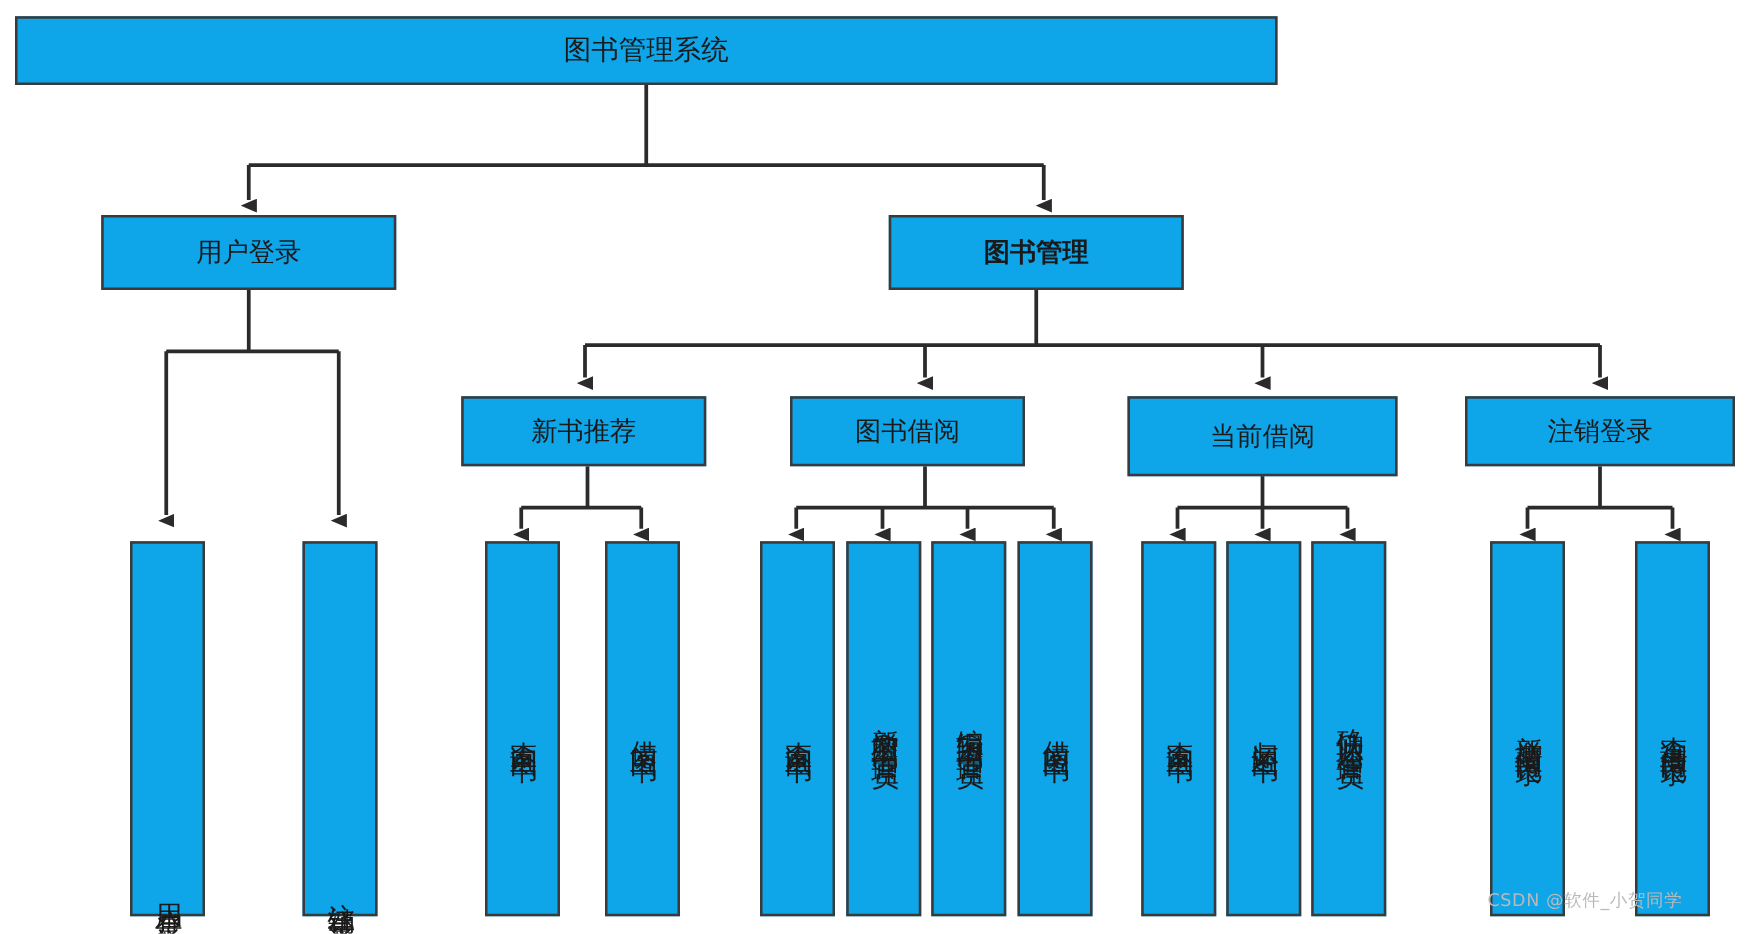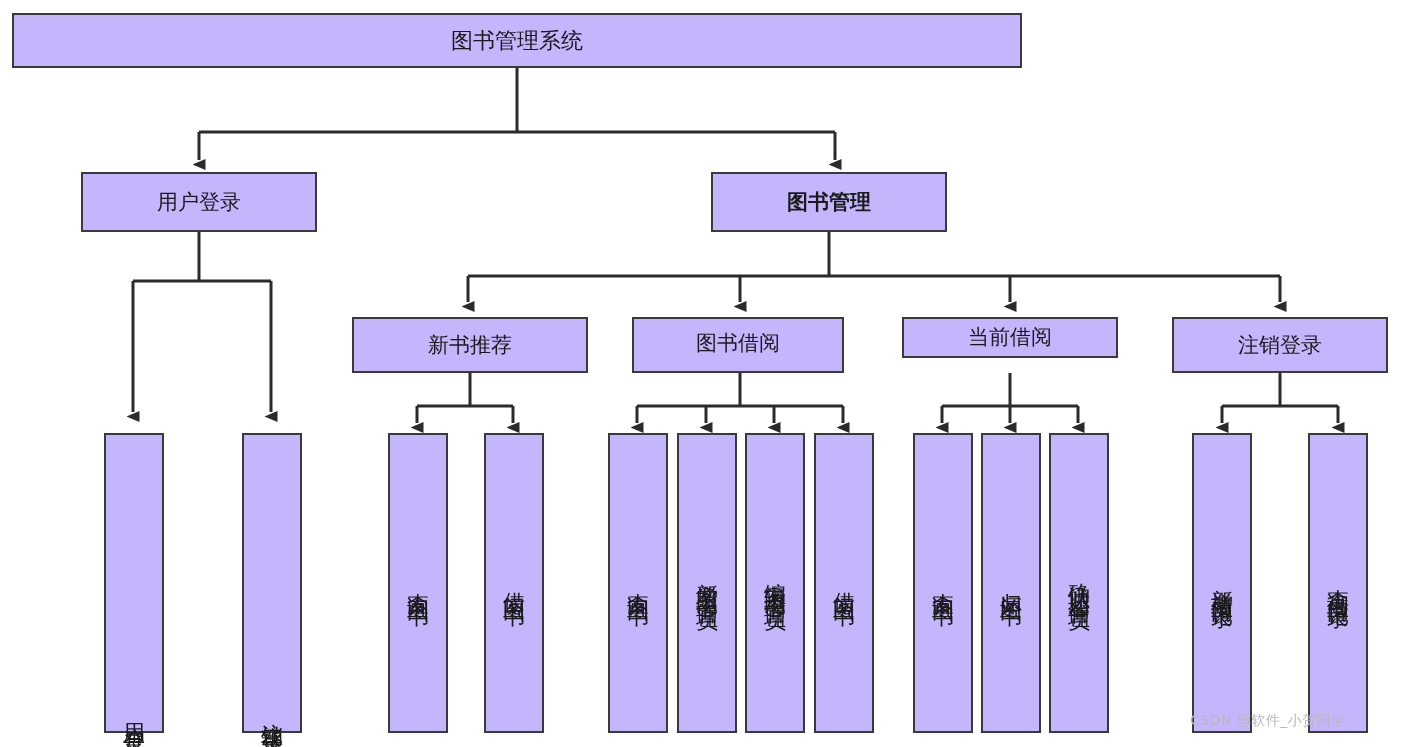--- a/index.html
+++ b/index.html
@@ -19,21 +19,21 @@
     position: absolute;
     left: 0;
     top: 0;
     width: 1405px;
     height: 747px;
     pointer-events: none;
   }
   .node {
     position: absolute;
     box-sizing: border-box;
-    background: #c4b5fd;
+    background: #0ea5e9;
     border: 2px solid #3a3a3a;
     display: flex;
     align-items: center;
     justify-content: center;
   }
   .node .label {
     color: #1a1a1a;
     line-height: 1.18;
     text-align: center;
     white-space: nowrap;
@@ -128,27 +128,27 @@
     <span class="label">图书管理系统</span>
   </div>
 
   <div class="node horiz" style="left:81px; top:172px; width:236px; height:60px;">
     <span class="label">用户登录</span>
   </div>
   <div class="node horiz" style="left:711px; top:172px; width:236px; height:60px;font-weight:bold;">
     <span class="label">图书管理</span>
   </div>
 
-  <div class="node horiz" style="left:352px; top:317px; width:236px; height:56px;">
+  <div class="node horiz" style="left:369px; top:317px; width:196px; height:56px;">
     <span class="label">新书推荐</span>
   </div>
-  <div class="node horiz" style="left:632px; top:317px; width:212px; height:56px;font-family:Liberation Mono, monospace;">
+  <div class="node horiz" style="left:632px; top:317px; width:188px; height:56px;">
     <span class="label">图书借阅</span>
   </div>
-  <div class="node horiz" style="left:902px; top:317px; width:216px; height:41px;">
+  <div class="node horiz" style="left:902px; top:317px; width:216px; height:64px;">
     <span class="label">当前借阅</span>
   </div>
   <div class="node horiz" style="left:1172px; top:317px; width:216px; height:56px;">
     <span class="label">注销登录</span>
   </div>
 
   <div class="node vert bottom" style="left:104px; top:433px; width:60px; height:300px;">
     <span class="label">用户登录</span>
   </div>
   <div class="node vert bottom" style="left:242px; top:433px; width:60px; height:300px;">

